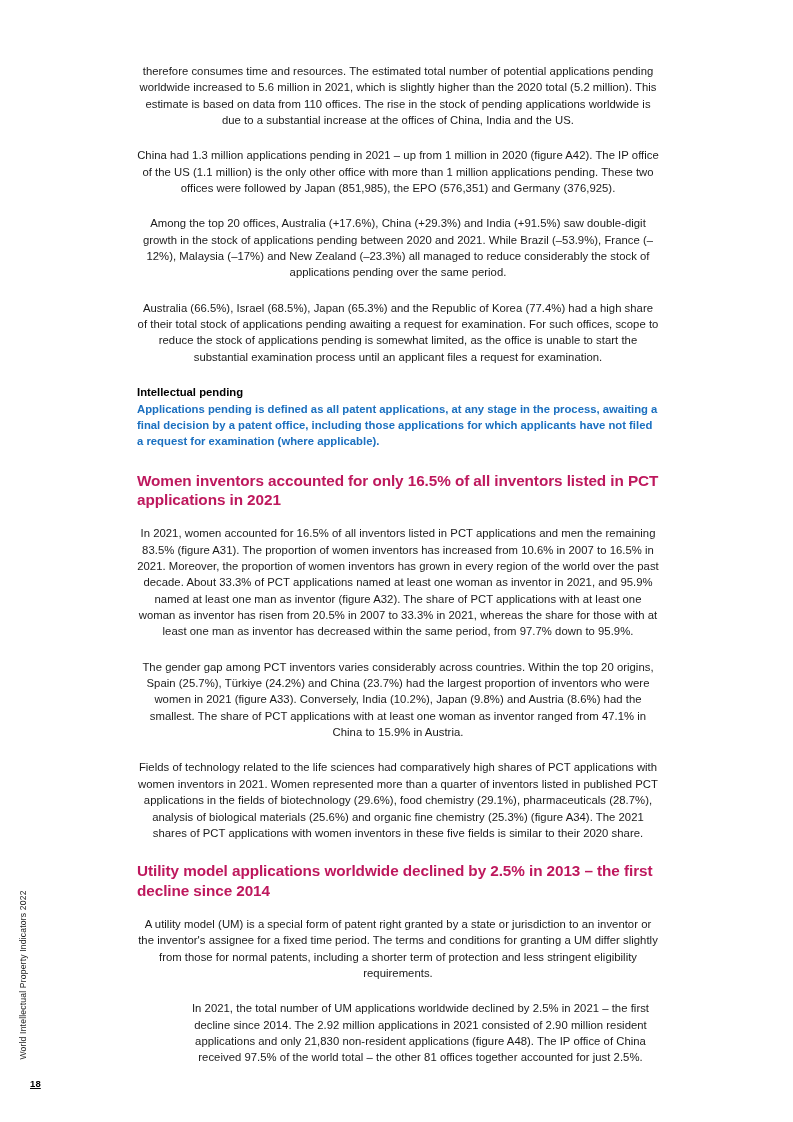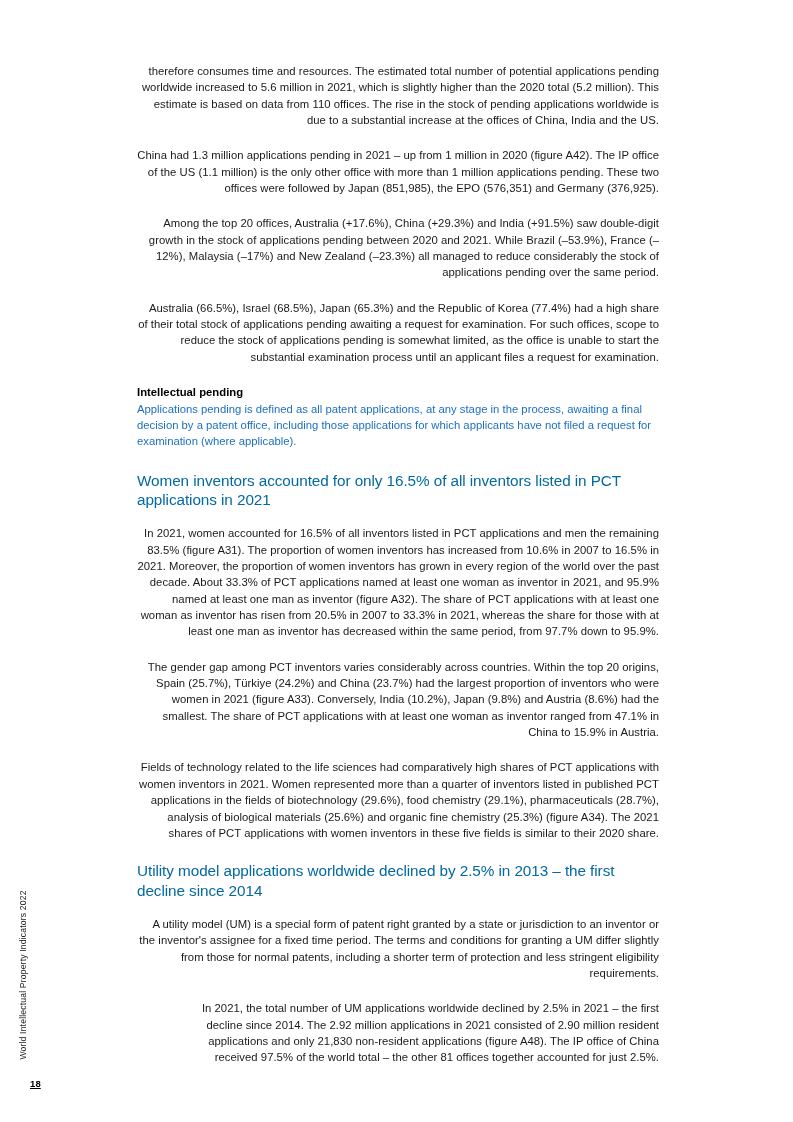--- a/index.html
+++ b/index.html
@@ -58,45 +58,46 @@
     left: 137px;
     top: 63px;
     width: 522px;
   }
 
   p.body {
     margin: 0 0 19px 0;
     font-size: 11.3px;
     line-height: 16.35px;
     color: #1a1a1a;
-    text-align: right;
+    text-align: center;
     letter-spacing: 0.003em;
   }
   p.body:last-child { margin-bottom: 0; margin-left: 45px; }
 
   .box-label {
     margin: 0 0 0 0;
     font-size: 11.3px;
     line-height: 16.35px;
     font-weight: bold;
     color: #000000;
   }
   p.definition {
     margin: 0 0 19px 0;
     font-size: 11.3px;
     line-height: 16.35px;
     color: #1b70c0;
+    font-weight: bold;
   }
 
   h2.section-heading {
     margin: 21px 0 16px 0;
     font-size: 15.3px;
     line-height: 19.4px;
-    font-weight: normal;
-    color: #0369a1;
+    font-weight: bold;
+    color: #be185d;
     letter-spacing: -0.005em;
   }
   h2.section-heading.tight-top { margin-top: 20px; }
 </style>
 </head>
 <body>
 
 <div class="page">
 
   <div class="spine">

